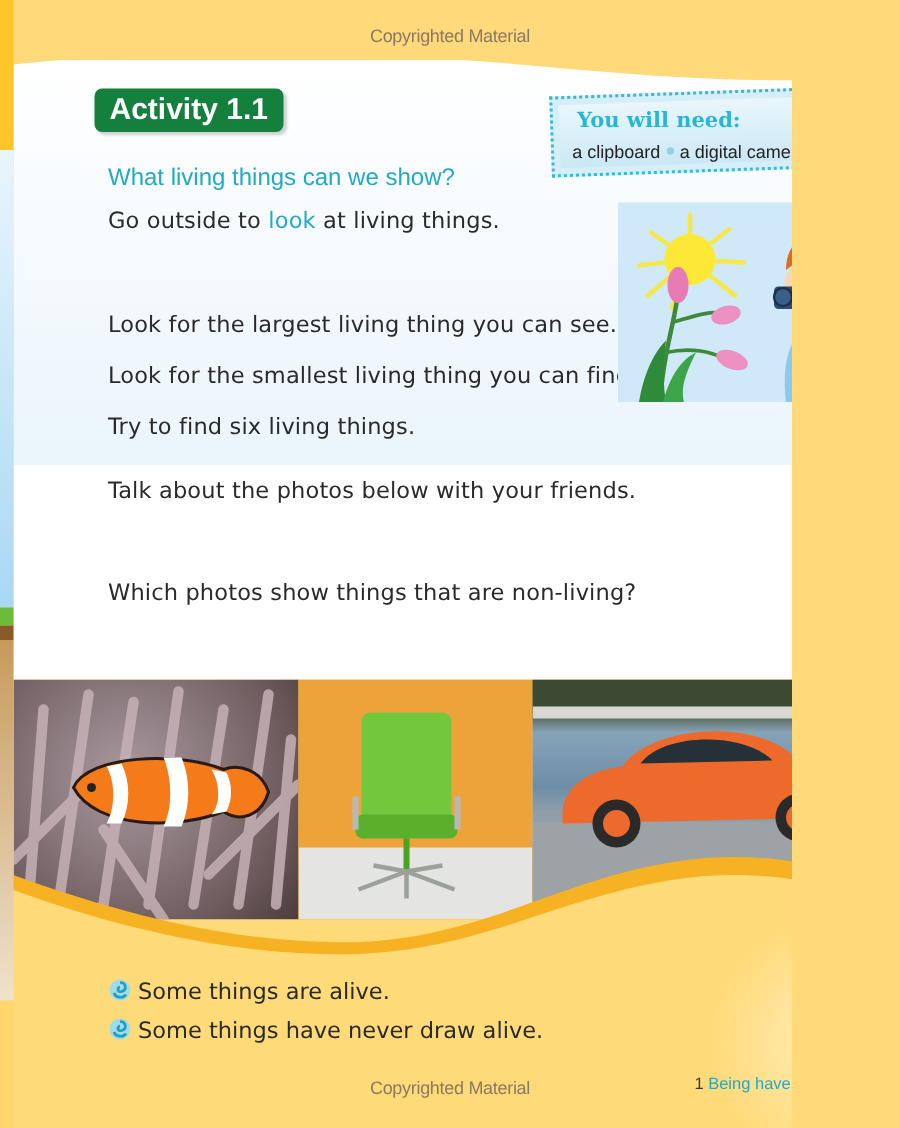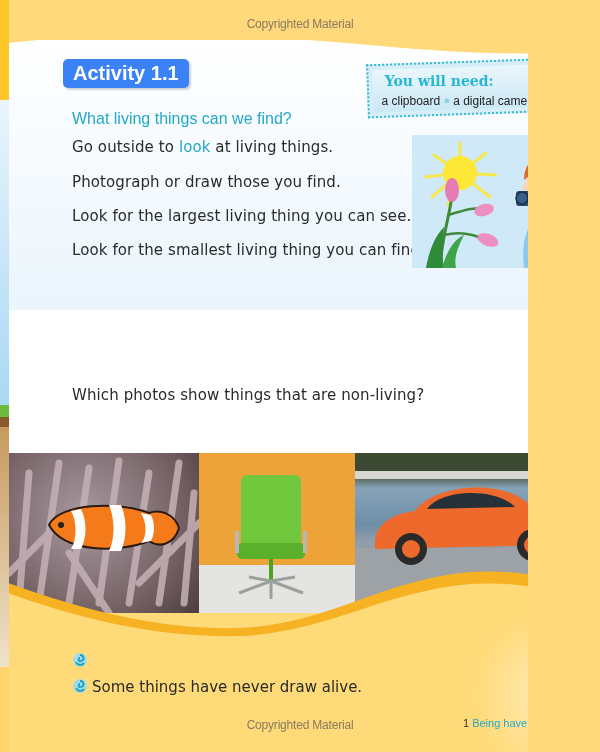--- a/index.html
+++ b/index.html
@@ -22,21 +22,21 @@
   .copyright { position: absolute; width: 600px; text-align: center; font-family: "Liberation Sans", sans-serif; font-size: 12px; color: #8a7a62; letter-spacing: -0.2px; }
   .copyright.top { top: 17px; }
   .copyright.bottom { top: 718px; }
 
   
   .activity-panel { position: absolute; left: 9px; top: 40px; width: 591px; height: 270px;
     background: linear-gradient(#ffffff 0%, #f7fbfe 40%, #eaf5fc 100%); }
   .wave-top { position: absolute; left: 0; top: 30px; width: 600px; height: 40px; }
 
   .activity-badge { position: absolute; left: 63px; top: 59px; height: 29px; padding: 0 10px; border-radius: 5px;
-    background: #3b82f6; box-shadow: 2px 2px 2px rgba(0,0,0,0.18); color: #fff;
+    background: #15803d; box-shadow: 2px 2px 2px rgba(0,0,0,0.18); color: #fff;
     font-family: "Liberation Sans", sans-serif; font-weight: bold; font-size: 20px; line-height: 29px; }
 
   .need-box { position: absolute; left: 367px; top: 61px; width: 194px; height: 54px; transform: rotate(-2deg);
     border: 2px dotted #36b9d2; background: #d6eef8; }
   .need-box-inner { position: absolute; left: 4px; top: 4px; right: 4px; bottom: 4px; background: linear-gradient(#eaf6fb, #cbe8f5); }
   .need-title { position: absolute; left: 18px; top: 11px; font-family: "DejaVu Serif", serif; font-weight: bold; font-size: 14px; color: #27b7d4; transform: rotate(2deg); }
   .need-items { position: absolute; left: 14px; top: 33px; font-family: "Liberation Sans", sans-serif; font-size: 12px; color: #222; transform: rotate(2deg); white-space: nowrap; }
   .need-dot { display: inline-block; width: 5px; height: 5px; border-radius: 50%; background: #8fd3e4; margin: 0 4px 2px 4px; vertical-align: middle; }
 
   .question-heading { position: absolute; left: 72px; top: 110px; font-family: "Liberation Sans", sans-serif; font-size: 16px; color: #22a9c7; }
@@ -101,26 +101,26 @@
   <div class="need-box">
     <div class="need-box-inner"></div>
   </div>
   <div style="position:absolute;left:367px;top:61px;width:194px;height:54px;transform:rotate(-2deg);">
     <div class="need-title">You will need:</div>
     <div class="need-items">
       <span>a clipboard</span><span class="need-dot"></span><span>a digital camera</span>
     </div>
   </div>
 
-  <div class="question-heading">What living things can we find?</div>
+  <div class="question-heading">What living things can we show?</div>
 
   <div class="body-line" style="top:138px;"><span>Go outside to </span><span class="hl">look</span><span> at living things.</span></div>
-  <div class="body-line" style="top:173px;">Photograph or draw those you find.</div>
   <div class="body-line" style="top:207px;">Look for the largest living thing you can see.</div>
   <div class="body-line" style="top:241px;">Look for the smallest living thing you can find.</div>
+  <div class="body-line" style="top:275px;">Try to find six living things.</div>
 
   <div class="illustration">
     <svg width="168" height="133" viewBox="0 0 168 133">
       <g stroke="#f6e84a" stroke-width="3" stroke-linecap="round">
         <line x1="48" y1="38" x2="48" y2="8"></line>
           <line x1="48" y1="38" x2="22" y2="20"></line>
         <line x1="48" y1="38" x2="74" y2="18"></line>
           <line x1="48" y1="38" x2="14" y2="42"></line>
         <line x1="48" y1="38" x2="84" y2="40"></line>
           <line x1="48" y1="38" x2="20" y2="62"></line>
@@ -139,20 +139,21 @@
       <path d="M112,133 C108,100 118,80 140,80 C162,80 168,110 168,133 Z" fill="#8ec9ec"></path>
       <circle cx="128" cy="55" r="17" fill="#fbd6b5"></circle>
       <path d="M112,45 C112,22 132,16 146,24 C140,20 154,28 150,40 C146,32 138,34 132,36 C126,36 118,40 112,45 Z" fill="#e06a25"></path>
       <rect x="104" y="56" width="22" height="15" rx="3" fill="#2c4b6d"></rect>
       <circle cx="110" cy="63" r="6" fill="#365f8a" stroke="#1a2f48" stroke-width="1.5"></circle>
       <path d="M118,75 C126,80 134,78 140,72" stroke="#a33" stroke-width="2" fill="#fff"></path>
     </svg>
   </div>
 
   <div class="white-section"></div>
+  <div class="body-line" style="top:318px;">Talk about the photos below with your friends.</div>
   <div class="body-line" style="top:386px;">Which photos show things that are non-living?</div>
 
   <div class="photos">
     <div class="photo photo-fish">
       <svg width="190" height="160" viewBox="0 0 190 160">
         <g stroke="#c6b1b7" stroke-width="7" stroke-linecap="round" opacity="0.85">
           <line x1="10" y1="150" x2="20" y2="20"></line>
             <line x1="30" y1="150" x2="50" y2="10"></line>
           <line x1="60" y1="150" x2="80" y2="15"></line>
             <line x1="90" y1="150" x2="110" y2="8"></line>
@@ -206,21 +207,21 @@
     <path d="M0,40 C80,70 160,90 240,88 C330,84 380,40 470,32 C530,28 580,44 600,60 L600,120 L0,120 Z" fill="#f6b223"></path>
     <path d="M0,50 C80,80 160,98 240,96 C330,92 380,52 470,44 C530,40 580,56 600,72 L600,120 L0,120 Z" fill="#ffda78"></path>
   </svg>
 
   <div class="sun-glow"></div>
 
   <div class="learnt-item" style="top:652px;">
     <svg class="swirl" viewBox="0 0 16 16">
         <circle cx="8" cy="8" r="7" fill="#9fdbe9"></circle>
         <path d="M8,3 C12,3 13,8 9,9 C6,10 6,6 8,6 M4,10 C5,13 10,14 12,11" stroke="#1f9fbf" stroke-width="1.8" fill="none"></path>
-      </svg>
+      </svg><span>Some things are alive.</span>
   </div>
   <div class="learnt-item" style="top:678px;">
     <svg class="swirl" viewBox="0 0 16 16">
         <circle cx="8" cy="8" r="7" fill="#9fdbe9"></circle>
         <path d="M8,3 C12,3 13,8 9,9 C6,10 6,6 8,6 M4,10 C5,13 10,14 12,11" stroke="#1f9fbf" stroke-width="1.8" fill="none"></path>
       </svg><span>Some things have never draw alive.</span>
   </div>
 
   <div class="copyright bottom">Copyrighted Material</div>
 

